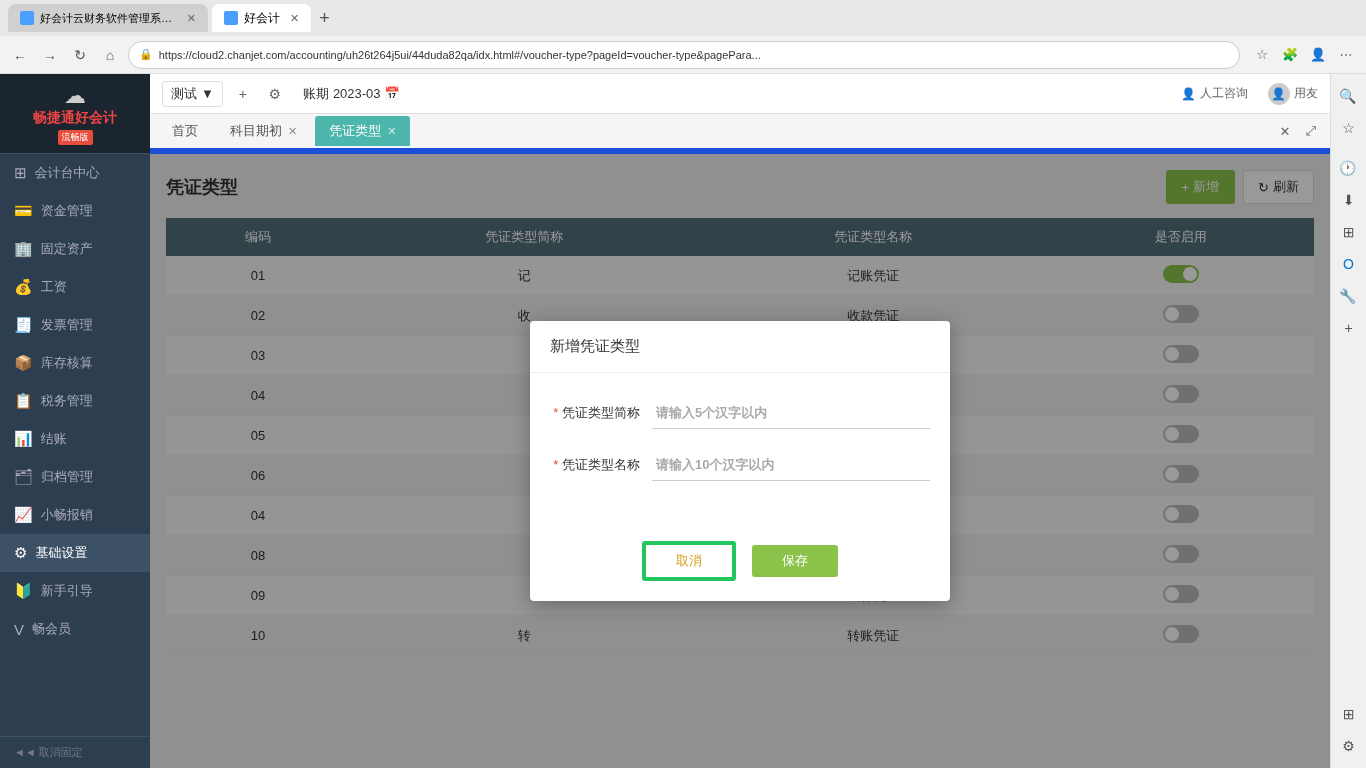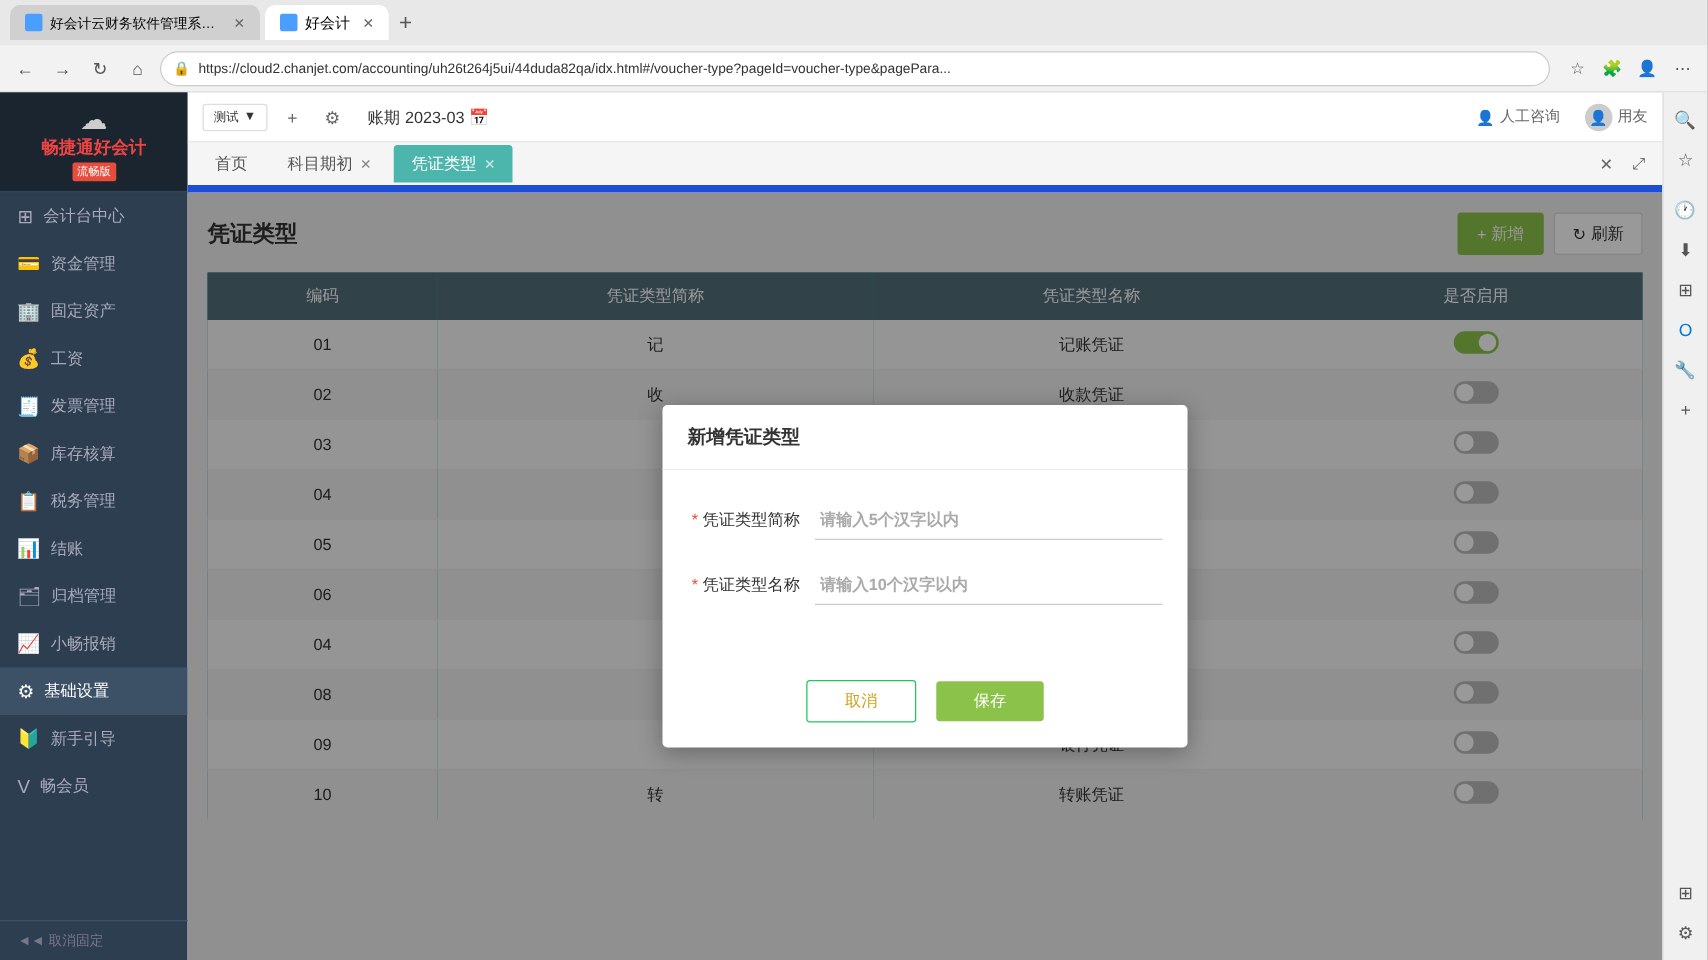--- a/index.html
+++ b/index.html
@@ -28,21 +28,21 @@
     .sidebar-logo-text { color: #ef4444; font-size: 14px; font-weight: bold; }
     .sidebar-logo-badge { background: #e74c3c; color: #fff; font-size: 9px; padding: 1px 4px; border-radius: 2px; margin-top: 3px; }
     .sidebar-item { display: flex; align-items: center; padding: 10px 14px; cursor: pointer; gap: 8px; font-size: 13px; color: #aab; }
     .sidebar-item.active { background: #3d5166; color: #fff; }
     .sidebar-item .item-icon { font-size: 15px; }
     .sidebar-scroll { overflow-y: auto; flex: 1; }
     .sidebar-bottom { padding: 8px 14px; border-top: 1px solid #3d5166; font-size: 11px; color: #778; cursor: pointer; }
 
     
     .app-top-bar { height: 40px; background: #fff; border-bottom: 1px solid #e0e0e0; display: flex; align-items: center; padding: 0 12px; gap: 8px; }
-    .company-select { display: flex; align-items: center; gap: 4px; font-size: 10px; color: #333; cursor: pointer; border: 1px solid #ddd; padding: 3px 8px; border-radius: 3px; font-family: Liberation Serif, serif; }
+    .company-select { display: flex; align-items: center; gap: 4px; font-size: 13px; color: #333; cursor: pointer; border: 1px solid #ddd; padding: 3px 8px; border-radius: 3px; font-family: Liberation Serif, serif; }
     .top-bar-btn { width: 24px; height: 24px; display: flex; align-items: center; justify-content: center; color: #666; font-size: 14px; cursor: pointer; }
     .period-info { display: flex; align-items: center; gap: 4px; font-size: 13px; color: #333; margin-left: 8px; }
     .spacer { flex: 1; }
     .support-btn { display: flex; align-items: center; gap: 4px; color: #666; font-size: 12px; cursor: pointer; }
     .user-btn { display: flex; align-items: center; gap: 4px; color: #666; font-size: 12px; cursor: pointer; margin-left: 12px; }
     .user-avatar { width: 22px; height: 22px; border-radius: 50%; background: #ccc; display: flex; align-items: center; justify-content: center; font-size: 12px; color: #666; }
     .tab-nav { display: flex; align-items: center; height: 40px; background: #f5f5f5; border-bottom: 6px solid #1d4ed8; padding: 0 8px; gap: 4px; }
     .page-tab { display: flex; align-items: center; padding: 6px 14px; font-size: 13px; cursor: pointer; border-radius: 3px 3px 0 0; color: #555; }
     .page-tab.active { background: #4db6ac; color: #fff; }
     .page-tab .tab-x { margin-left: 6px; font-size: 11px; opacity: 0.7; }
@@ -65,29 +65,29 @@
     .toggle { width: 36px; height: 18px; border-radius: 9px; display: inline-block; position: relative; cursor: pointer; }
     .toggle.on { background: #8bc34a; }
     .toggle.off { background: #bbb; }
     .toggle::after { content: ''; position: absolute; width: 14px; height: 14px; background: #fff; border-radius: 50%; top: 2px; transition: left 0.2s; }
     .toggle.on::after { left: 20px; }
     .toggle.off::after { left: 2px; }
 
     
     .modal-overlay { position: absolute; top: 0; left: 0; right: 0; bottom: 0; background: rgba(0,0,0,0.4); display: flex; align-items: center; justify-content: center; z-index: 100; }
     .modal { background: #fff; border-radius: 4px; width: 420px; padding: 0; box-shadow: 0 4px 20px rgba(0,0,0,0.3); }
-    .modal-header { padding: 16px 20px; font-size: 15px; font-weight: bold; color: #333; border-bottom: 1px solid #eee; }
+    .modal-header { padding: 16px 20px; font-size: 15px; font-weight: normal; color: #333; border-bottom: 1px solid #eee; }
     .modal-body { padding: 24px 20px; }
     .form-field { display: flex; align-items: center; margin-bottom: 20px; gap: 12px; }
     .form-label { font-size: 13px; color: #333; width: 90px; text-align: right; flex-shrink: 0; }
     .form-label::before { content: '* '; color: #e74c3c; }
     .form-input { flex: 1; height: 32px; border: none; border-bottom: 1px solid #ccc; outline: none; font-size: 13px; color: #333; padding: 0 4px; font-weight: bold; }
     .form-input::placeholder { color: #aaa; }
     .modal-footer { display: flex; align-items: center; justify-content: center; gap: 16px; padding: 16px 20px 20px; }
-    .btn-cancel { background: #fff; color: #333; border: 1px solid #22c55e; padding: 7px 30px; border-radius: 3px; cursor: pointer; font-size: 13px; color: #d4a017; }
+    .btn-cancel { background: #fff; color: #333; border: 4px solid #22c55e; padding: 7px 30px; border-radius: 3px; cursor: pointer; font-size: 13px; color: #d4a017; }
     .btn-save { background: #8bc34a; color: #fff; border: none; padding: 7px 30px; border-radius: 3px; cursor: pointer; font-size: 13px; }
 
     
     .right-sidebar { width: 36px; background: #f0f0f0; border-left: 1px solid #ddd; display: flex; flex-direction: column; align-items: center; padding: 8px 0; gap: 4px; }
     .right-sidebar-icon { width: 28px; height: 28px; display: flex; align-items: center; justify-content: center; color: #555; font-size: 14px; cursor: pointer; border-radius: 3px; }
   </style>
 </head>
 <body>
 
 <div>

